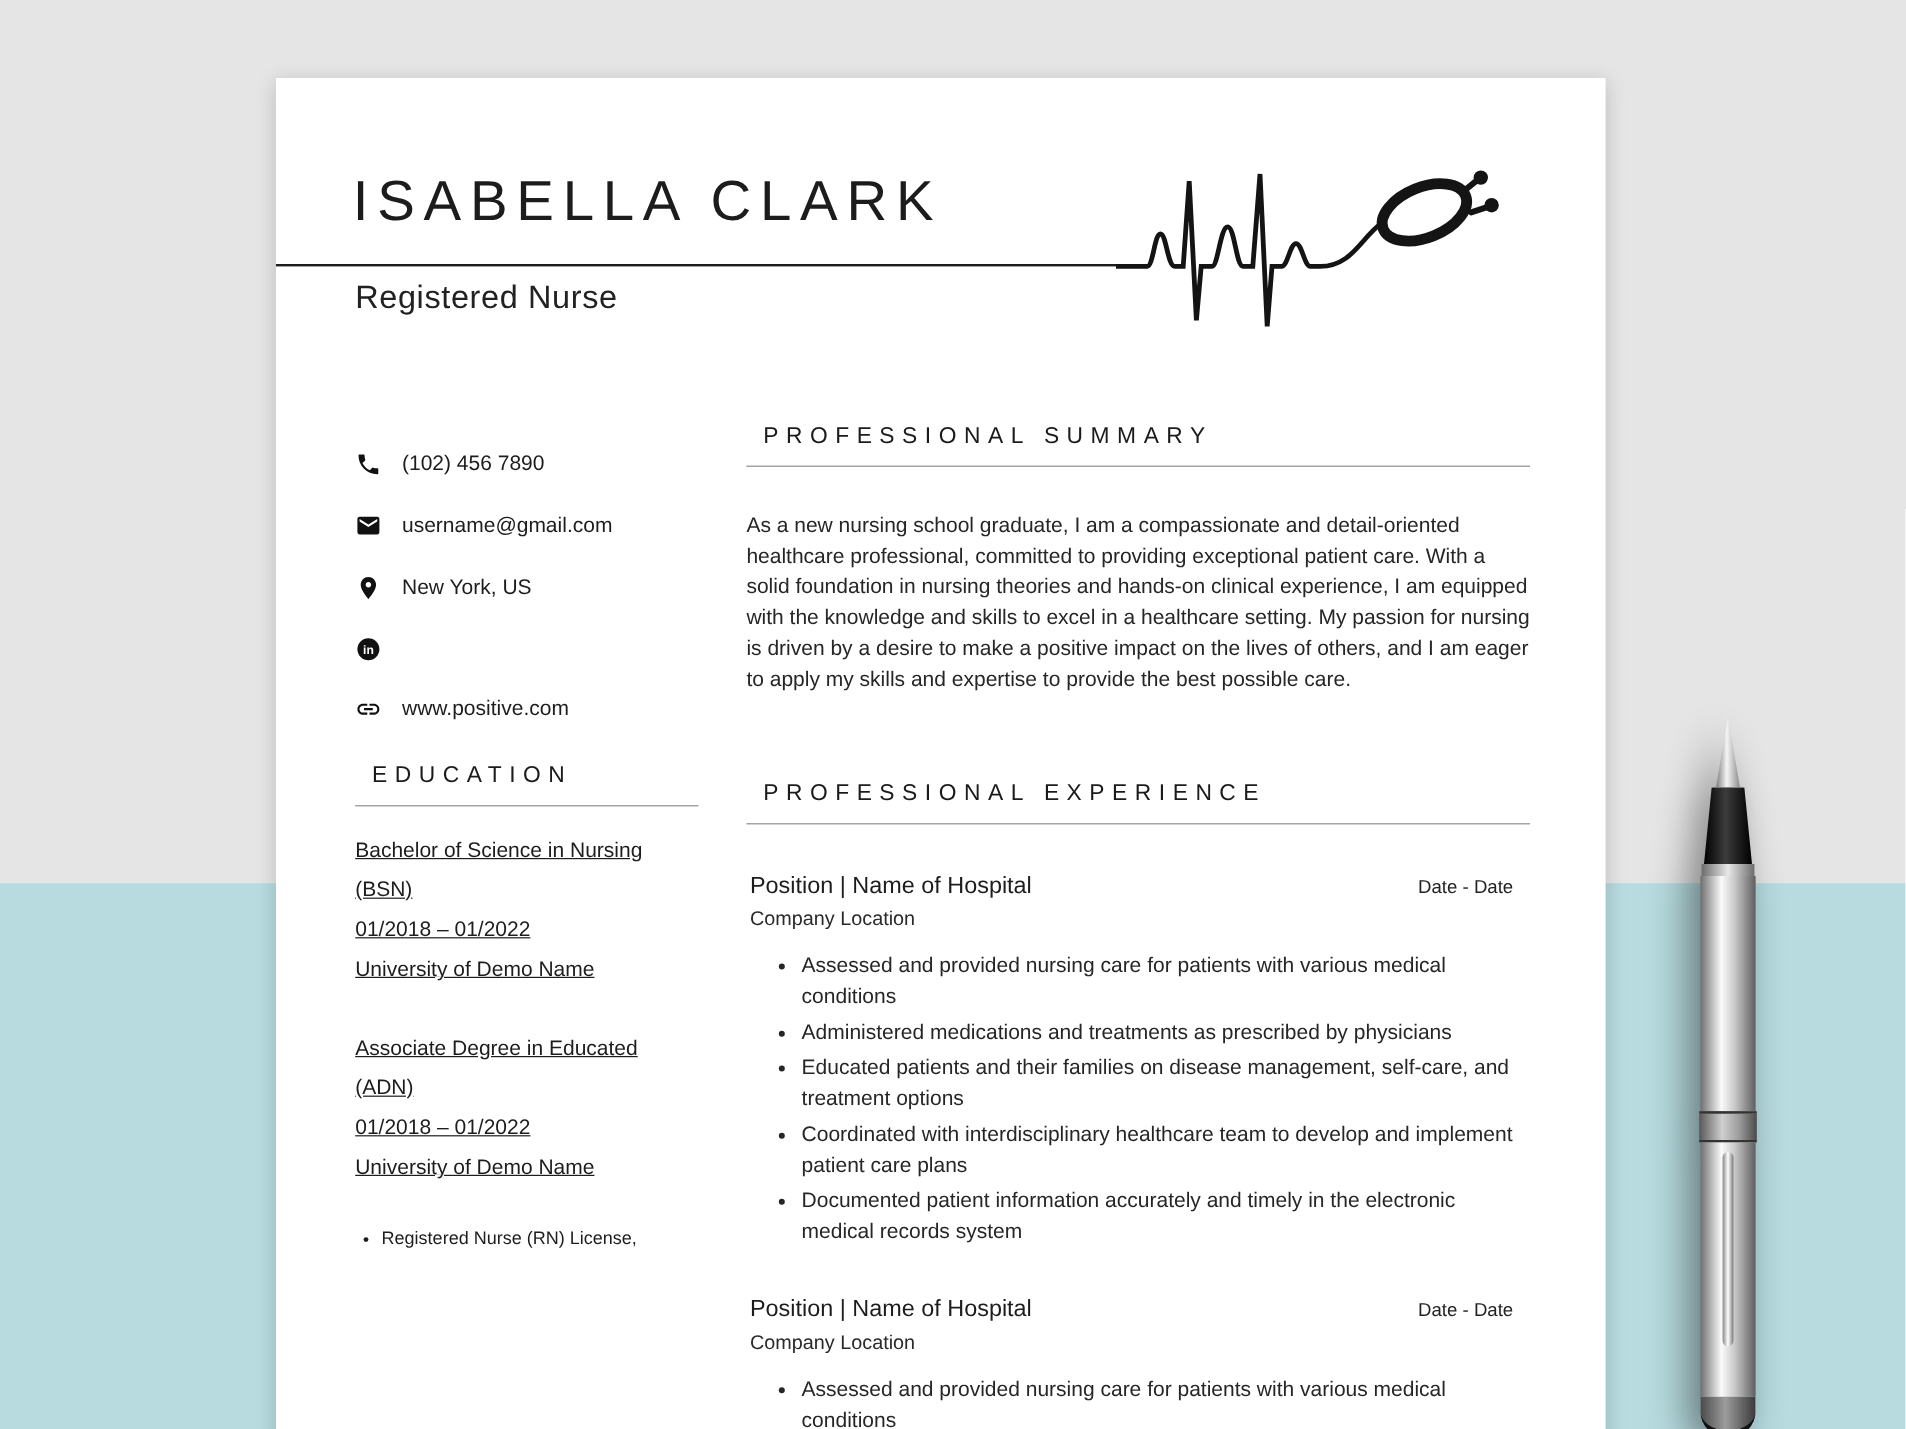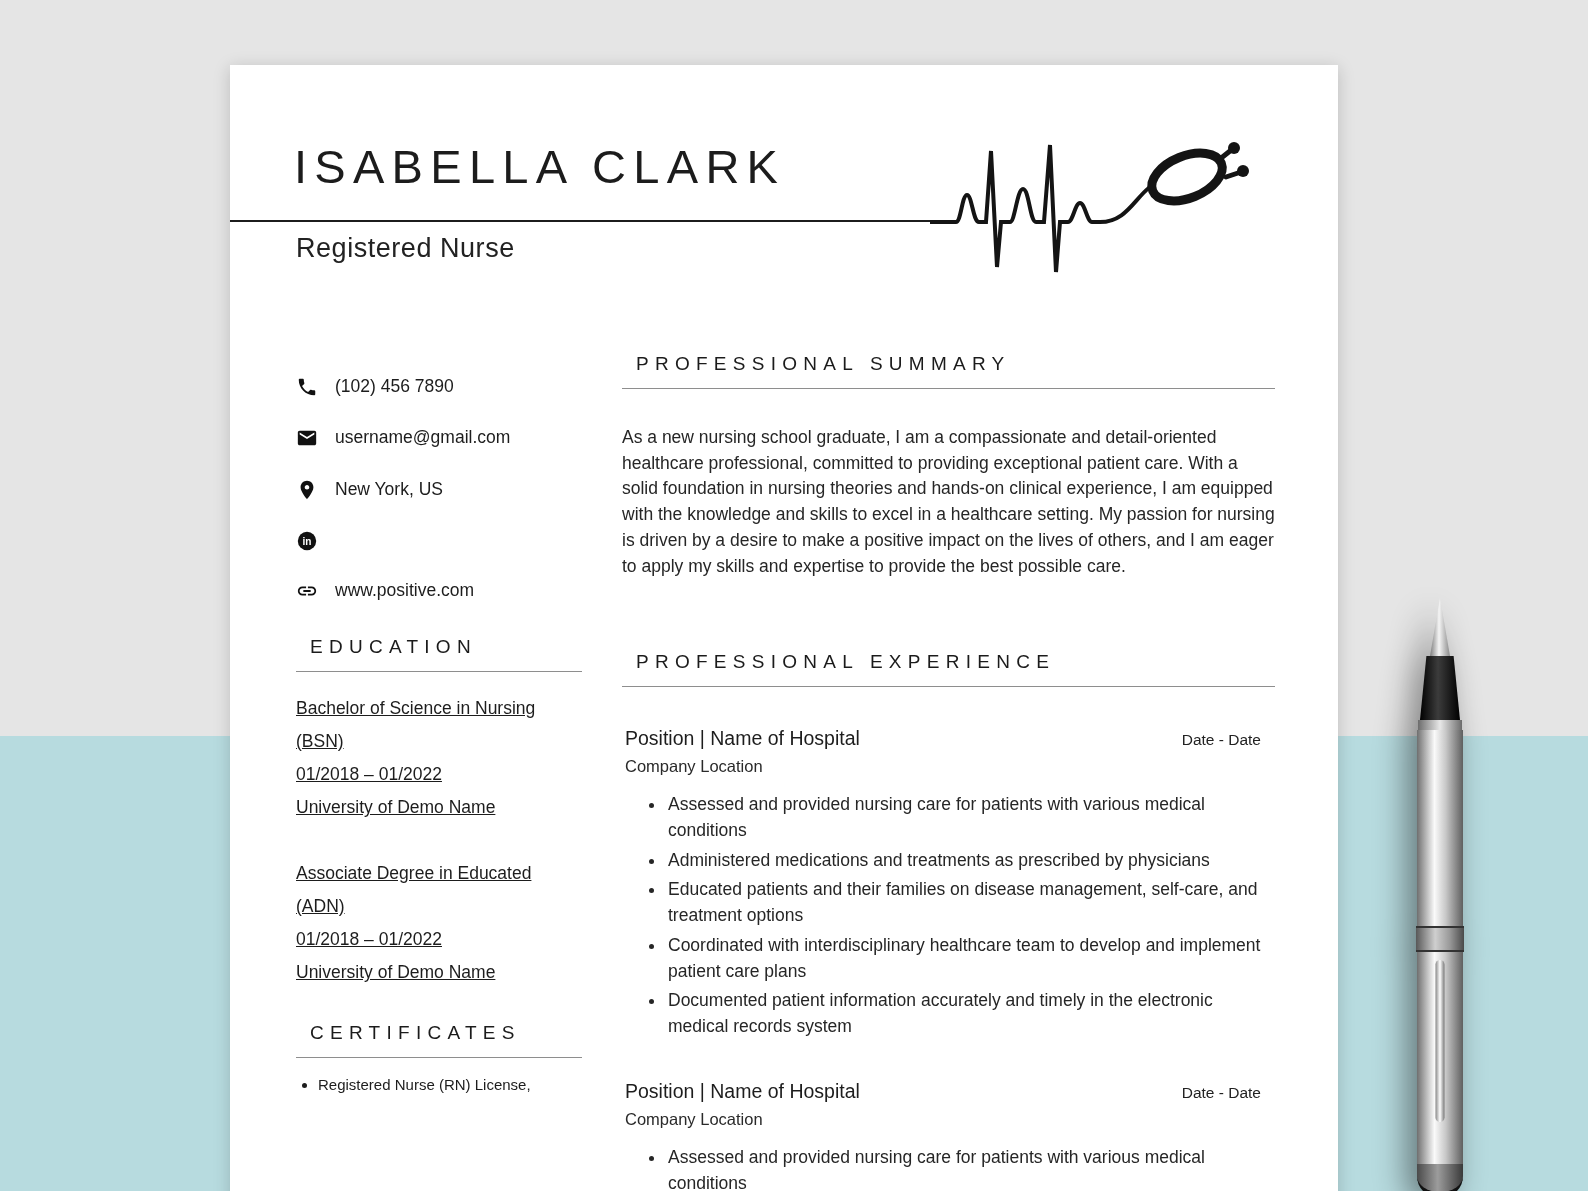--- a/index.html
+++ b/index.html
@@ -240,21 +240,20 @@
           <div>01/2018 – 01/2022</div>
           <div>University of Demo Name</div>
         </div>
         <div class="edu-item">
           <div>Associate Degree in Educated (ADN)</div>
           <div>01/2018 – 01/2022</div>
           <div>University of Demo Name</div>
         </div>
       </div>
 
-      <div class="section-heading section-gap">CERTIFICATES</div>
 
       <ul class="cert-list">
         <li>Registered Nurse (RN) License,</li>
       </ul>
     </div>
 
     <div class="col-right">
 
       <div class="section-heading">PROFESSIONAL SUMMARY</div>
       <div class="summary-text">As a new nursing school graduate, I am a compassionate and detail-oriented healthcare professional, committed to providing exceptional patient care. With a solid foundation in nursing theories and hands-on clinical experience, I am equipped with the knowledge and skills to excel in a healthcare setting. My passion for nursing is driven by a desire to make a positive impact on the lives of others, and I am eager to apply my skills and expertise to provide the best possible care.</div>

